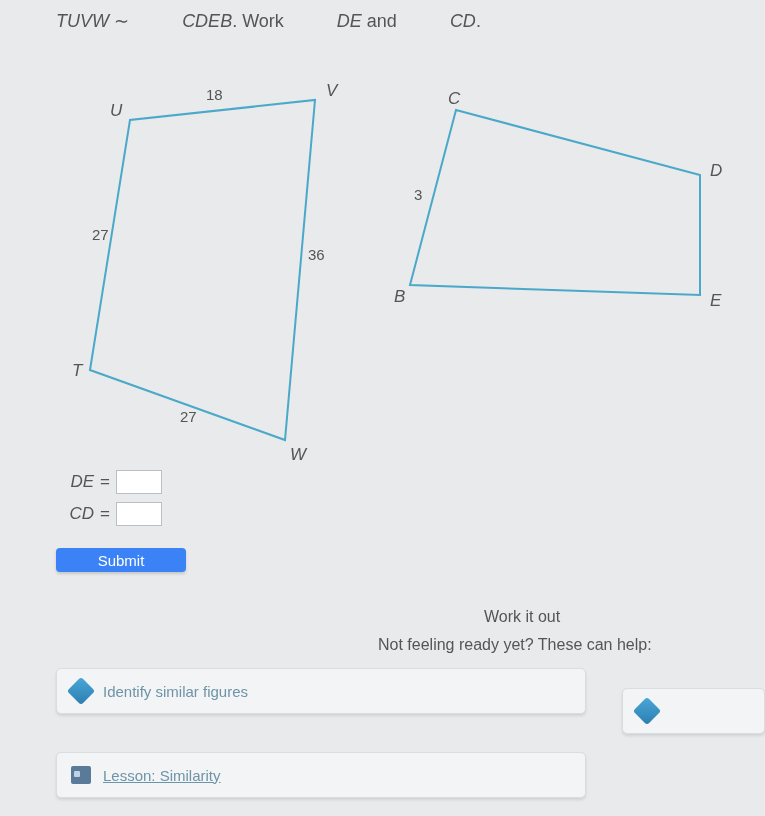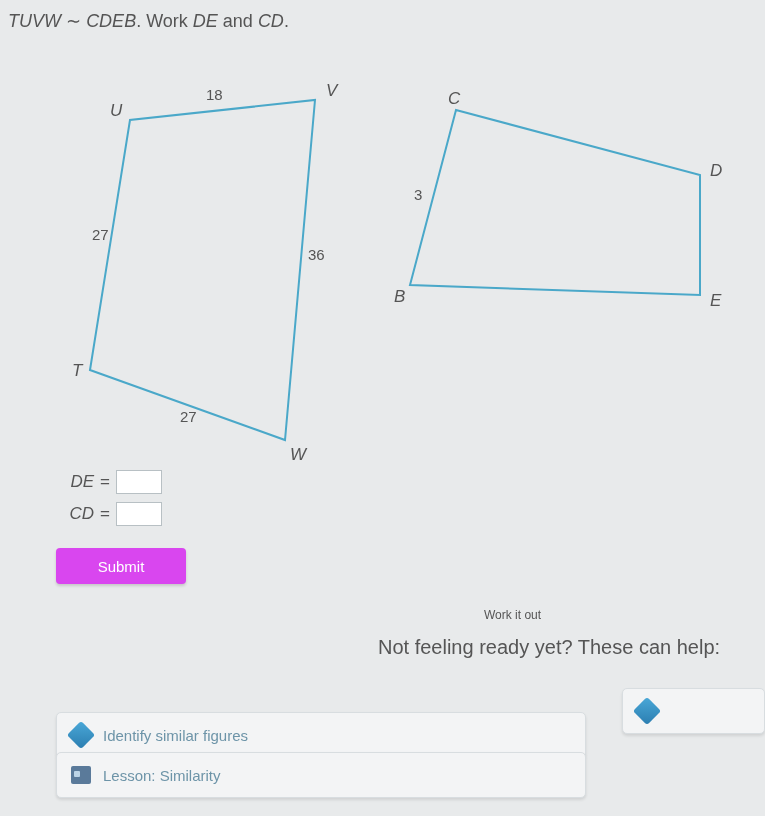--- a/index.html
+++ b/index.html
@@ -12,21 +12,21 @@
     overflow: hidden;
     position: relative;
   }
   .prompt {
     position: absolute;
     top: 10px;
     left: 8px;
     font-size: 18px;
     color: #555;
   }
-  .prompt i { font-style: italic; }
+  .prompt i { font-style: italic; margin-left: 48px; }
   .figure-area {
     position: absolute;
     top: 80px;
     left: 0;
     width: 765px;
     height: 380px;
   }
   svg { overflow: visible; }
   .quad {
     fill: none;
@@ -64,60 +64,60 @@
     border: 1px solid #b8c0c4;
     background: #fff;
     font-size: 14px;
     padding: 0 4px;
   }
   .submit-btn {
     position: absolute;
     top: 548px;
     left: 56px;
     width: 130px;
-    height: 36px;
-    background: #d946ef;
+    height: 24px;
+    background: #3b82f6;
     color: #fff;
     border: none;
     border-radius: 4px;
     font-size: 15px;
     cursor: pointer;
     box-shadow: 0 2px 3px rgba(0,0,0,0.15);
   }
   .work-it-out {
     position: absolute;
     top: 608px;
     left: 484px;
-    font-size: 12px;
+    font-size: 16px;
     color: #555;
   }
   .not-ready {
     position: absolute;
     top: 636px;
     left: 378px;
-    font-size: 20px;
+    font-size: 16px;
     color: #555;
   }
   .help-btn {
     position: absolute;
     height: 46px;
     background: #f3f4f5;
     border: 1px solid #d8dde0;
     border-radius: 5px;
     display: flex;
     align-items: center;
     padding: 0 14px;
     font-size: 15px;
     color: #6d94a8;
     box-shadow: 0 2px 3px rgba(0,0,0,0.1);
     cursor: pointer;
   }
-  .help-btn.identify { top: 668px; left: 56px; width: 530px; margin-top: 44px; }
+  .help-btn.identify { top: 668px; left: 56px; width: 530px; }
   .help-btn.solve { top: 688px; left: 622px; width: 143px; }
-  .help-btn.lesson { top: 752px; left: 56px; width: 530px; }
+  .help-btn.lesson { top: 752px; left: 56px; width: 530px; text-decoration: underline; }
   .diamond-icon {
     width: 20px; height: 20px;
     transform: rotate(45deg);
     background: linear-gradient(135deg,#4aa8d8,#2b7db0);
     border-radius: 3px;
     margin-right: 12px;
     flex-shrink: 0;
   }
   .lesson-icon {
     width: 20px; height: 18px;

